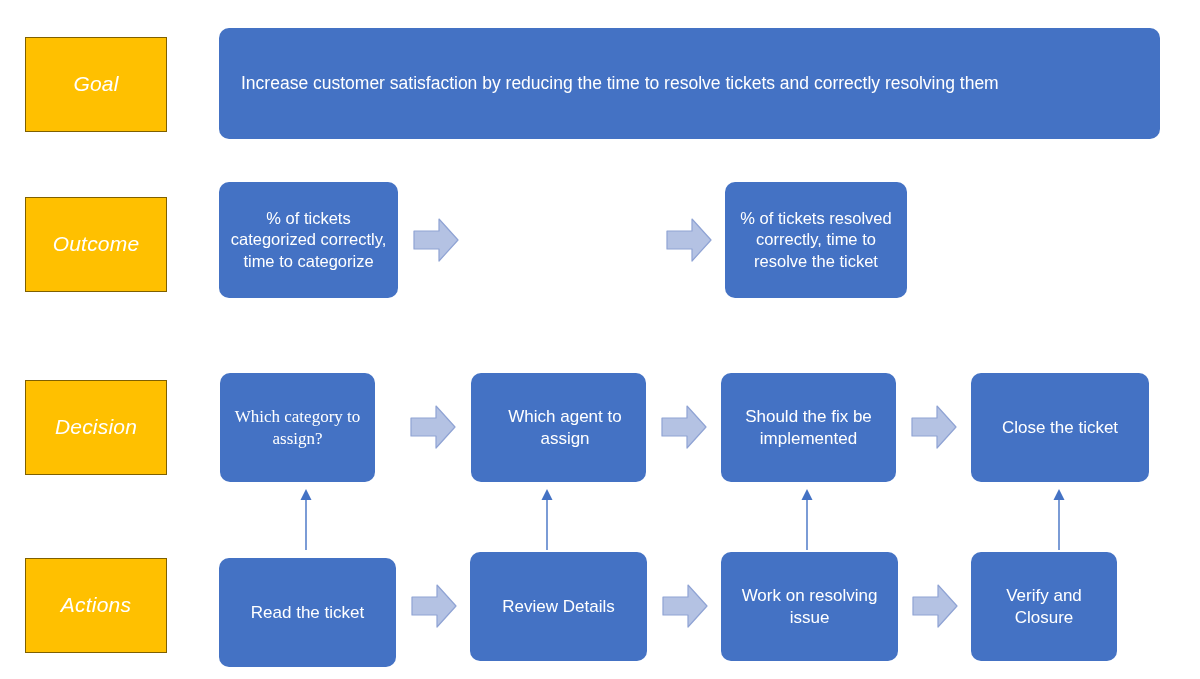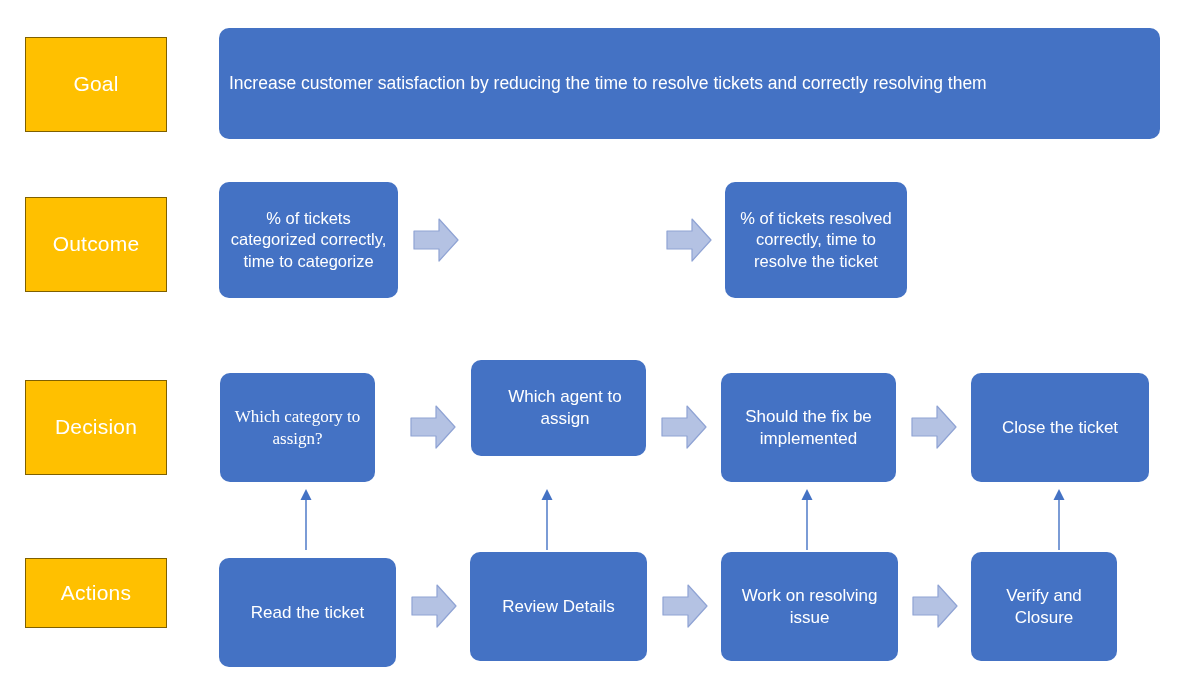--- a/index.html
+++ b/index.html
@@ -28,20 +28,21 @@
     background: #FFC000;
     border: 1.5px solid #7F6000;
     box-sizing: border-box;
     display: flex;
     align-items: center;
     justify-content: center;
     color: #ffffff;
     font-size: 21px;
     line-height: 1.15;
     letter-spacing: 0.2px;
+    font-style: italic;
   }
   
   .blue-box {
     position: absolute;
     background: #4472C4;
     border-radius: 10px;
     box-sizing: border-box;
     display: flex;
     align-items: center;
     justify-content: center;
@@ -56,21 +57,21 @@
     background: #4472C4;
     border-radius: 10px;
     box-sizing: border-box;
     display: flex;
     align-items: center;
     justify-content: flex-start;
     text-align: left;
     color: #ffffff;
     font-size: 17.5px;
     line-height: 1.3;
-    padding: 0 10px;
+    padding: 0 22px;
   }
   .outcome-box { font-size: 16.5px; }
   .decision-box { font-size: 17px; }
   .action-box { font-size: 17px; }
 
   
   .block-arrow {
     position: absolute;
   }
   .block-arrow svg { display: block; }
@@ -91,21 +92,21 @@
   </div>
 
   <div class="label-box" style="left:25px; top:197px; width:142px; height:95px;">
     <span>Outcome</span>
   </div>
 
   <div class="label-box" style="left:25px; top:380px; width:142px; height:95px;">
     <span>Decision</span>
   </div>
 
-  <div class="label-box" style="left:25px; top:558px; width:142px; height:70px;justify-content:center;">
+  <div class="label-box" style="left:25px; top:558px; width:142px; height:95px;justify-content:center;">
     <span>Actions</span>
   </div>
 
   <div class="goal-banner" style="left:219px; top:28px; width:941px; height:111px;">
     <span>Increase customer satisfaction by reducing the time to resolve tickets and correctly resolving them</span>
   </div>
 
   <div class="blue-box outcome-box" style="left:219px; top:182px; width:179px; height:116px;">
     <span>% of tickets categorized correctly, time to categorize</span>
   </div>
@@ -130,21 +131,21 @@
   <div class="blue-box decision-box" style="left:220px; top:373px; width:155px; height:109px;font-family:Liberation Serif, serif;">
     <span>Which category to assign?</span>
   </div>
 
   <div class="block-arrow" style="left:410px; top:402px;">
     <svg width="46" height="50" viewBox="0 0 46 50">
       <path d="M1 16 H26 V4 L45 25 L26 46 V34 H1 Z" fill="#B4C2E3" stroke="#8FA3D4" stroke-width="1.2" stroke-linejoin="round"></path>
     </svg>
   </div>
 
-  <div class="blue-box decision-box" style="left:471px; top:360px; width:175px; height:96px;padding-left:21px;">
+  <div class="blue-box decision-box" style="left:471px; top:373px; width:175px; height:109px;padding-left:21px;">
     <span>Which agent to assign</span>
   </div>
 
   <div class="block-arrow" style="left:661px; top:402px;">
     <svg width="46" height="50" viewBox="0 0 46 50">
       <path d="M1 16 H26 V4 L45 25 L26 46 V34 H1 Z" fill="#B4C2E3" stroke="#8FA3D4" stroke-width="1.2" stroke-linejoin="round"></path>
     </svg>
   </div>
 
   <div class="blue-box decision-box" style="left:721px; top:373px; width:175px; height:109px;">

